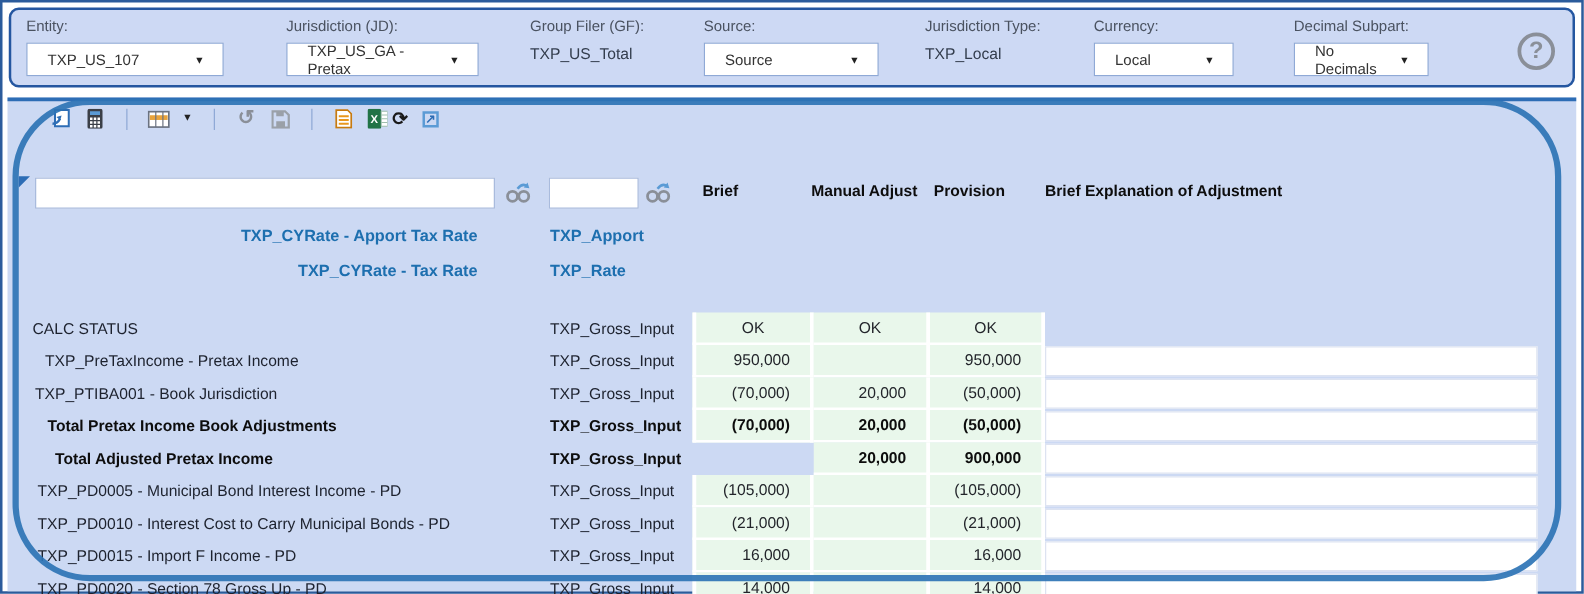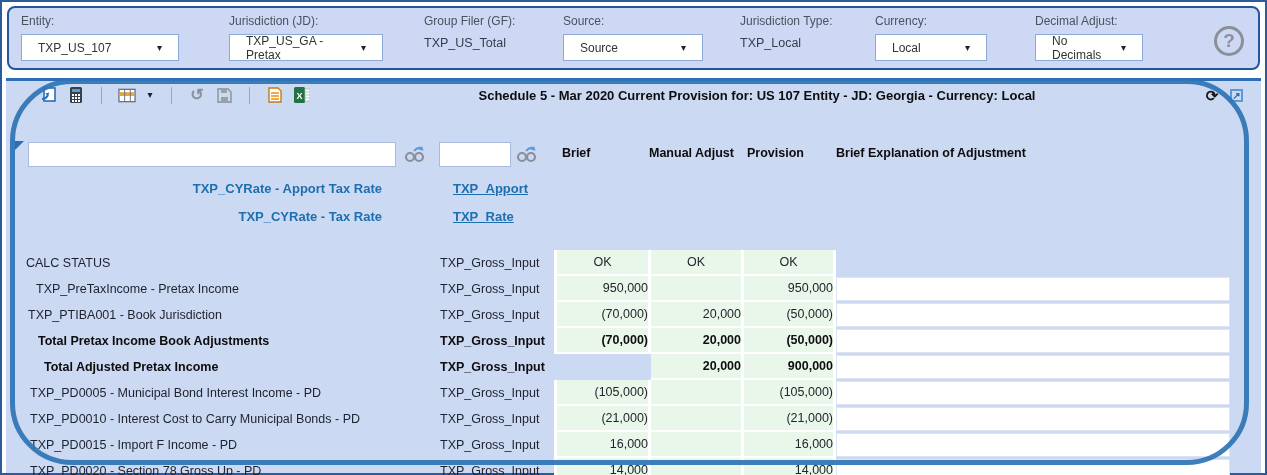--- a/index.html
+++ b/index.html
@@ -40,31 +40,31 @@
     border-top:9px solid #2d6db5; border-right:9px solid transparent; }
   .search-input { position:absolute; top:33px; height:25px; background:#fff;
     border:1px solid #a9bbdd; font-size:12px; padding:0 6px; color:#333; }
   .binoc { position:absolute; top:36px; width:22px; height:18px; cursor:pointer; }
 
   .col-hdr { position:absolute; top:37px; font-size:12.5px; font-weight:bold; color:#0d0d0d; }
 
   .pov-row { position:absolute; left:0; height:26px; display:flex; align-items:center; }
   .pov-label { position:absolute; left:16px; width:360px; text-align:right;
     font-size:13px; font-weight:bold; color:#1d6faf; }
-  .pov-member { position:absolute; left:447px; font-size:13px; font-weight:bold; color:#1d6faf;text-decoration:underline; }
+  .pov-member { position:absolute; left:434px; font-size:13px; font-weight:bold; color:#1d6faf; }
 
   .rows-area { position:absolute; left:0; top:141px; right:0; }
   .drow { position:relative; height:26px; }
   .c-label { position:absolute; left:16px; top:0; height:26px; line-height:26px;
     font-size:12.5px; color:#1d222e; white-space:nowrap; }
   .c-member { position:absolute; left:434px; top:0; height:26px; line-height:26px;
     font-size:12.5px; color:#1d222e; white-space:nowrap; }
   .c-green { position:absolute; top:0; height:26px; line-height:24px; background:#e9f7eb;
     border-right:3px solid #fff; border-bottom:2px solid #fff; font-size:12.5px; color:#23252b;
-    text-align:right; }
+    text-align:right; padding-right:16px; }
   .c-green.first { border-left:3px solid #fff; }
   .c-green.center { text-align:center; padding-right:0; }
   .c-import { left:548px; width:97px; }
   .c-adjust { left:645px; width:93px; }
   .c-prov  { left:738px; width:92px; }
   .c-expl { position:absolute; left:830px; width:394px; top:1px; height:24px;
     background:#fff; border:1px solid #dde3f1; }
   .drow.bold .c-label, .drow.bold .c-member, .drow.bold .c-green {
     font-weight:bold; color:#0d0d0d; }
 
@@ -109,21 +109,21 @@
       <span class="static-val">TXP_Local</span>
     </div>
     <div class="fld" style="left:866px; width:112px;">
       <span class="fld-label">Currency:</span>
       <div class="dropdown">
         <span>Local</span>
         <span class="dd-caret">▾</span>
       </div>
     </div>
     <div class="fld" style="left:1026px; width:108px;">
-      <span class="fld-label">Decimal Adjust:</span>
+      <span class="fld-label">Decimal Subpart:</span>
       <div class="dropdown">
         <span>No Decimals</span>
         <span class="dd-caret">▾</span>
       </div>
     </div>
     <div class="help-circle">?</div>
   </div>
 
   <div class="grid-panel">
 
@@ -189,21 +189,20 @@
               <rect x="11" y="2" width="5" height="12" fill="#fff" stroke="#9fbfad" stroke-width="0.8"></rect>
               <g stroke="#9fbfad" stroke-width="0.8">
                 <line x1="11" y1="5" x2="16" y2="5"></line>
                 <line x1="11" y1="8" x2="16" y2="8"></line>
                 <line x1="11" y1="11" x2="16" y2="11"></line>
               </g>
               <text x="5.5" y="11.5" text-anchor="middle" font-size="9" font-weight="bold" fill="#fff" font-family="Liberation Sans, sans-serif">X</text>
             </svg>
         </span>
       </div>
-      <div class="tb-title">Schedule 5 - Mar 2020 Current Provision for: US 107 Entity - JD: Georgia - Currency: Local</div>
       <div class="tb-right">
         <span class="tb-icon glyph-refresh">⟳</span>
         <span class="open-win">↗</span>
       </div>
     </div>
 
     <div class="grid-body">
       <div class="corner-tri"></div>
 
       <input class="search-input" style="left: 22px; width: 368px;" value="">

